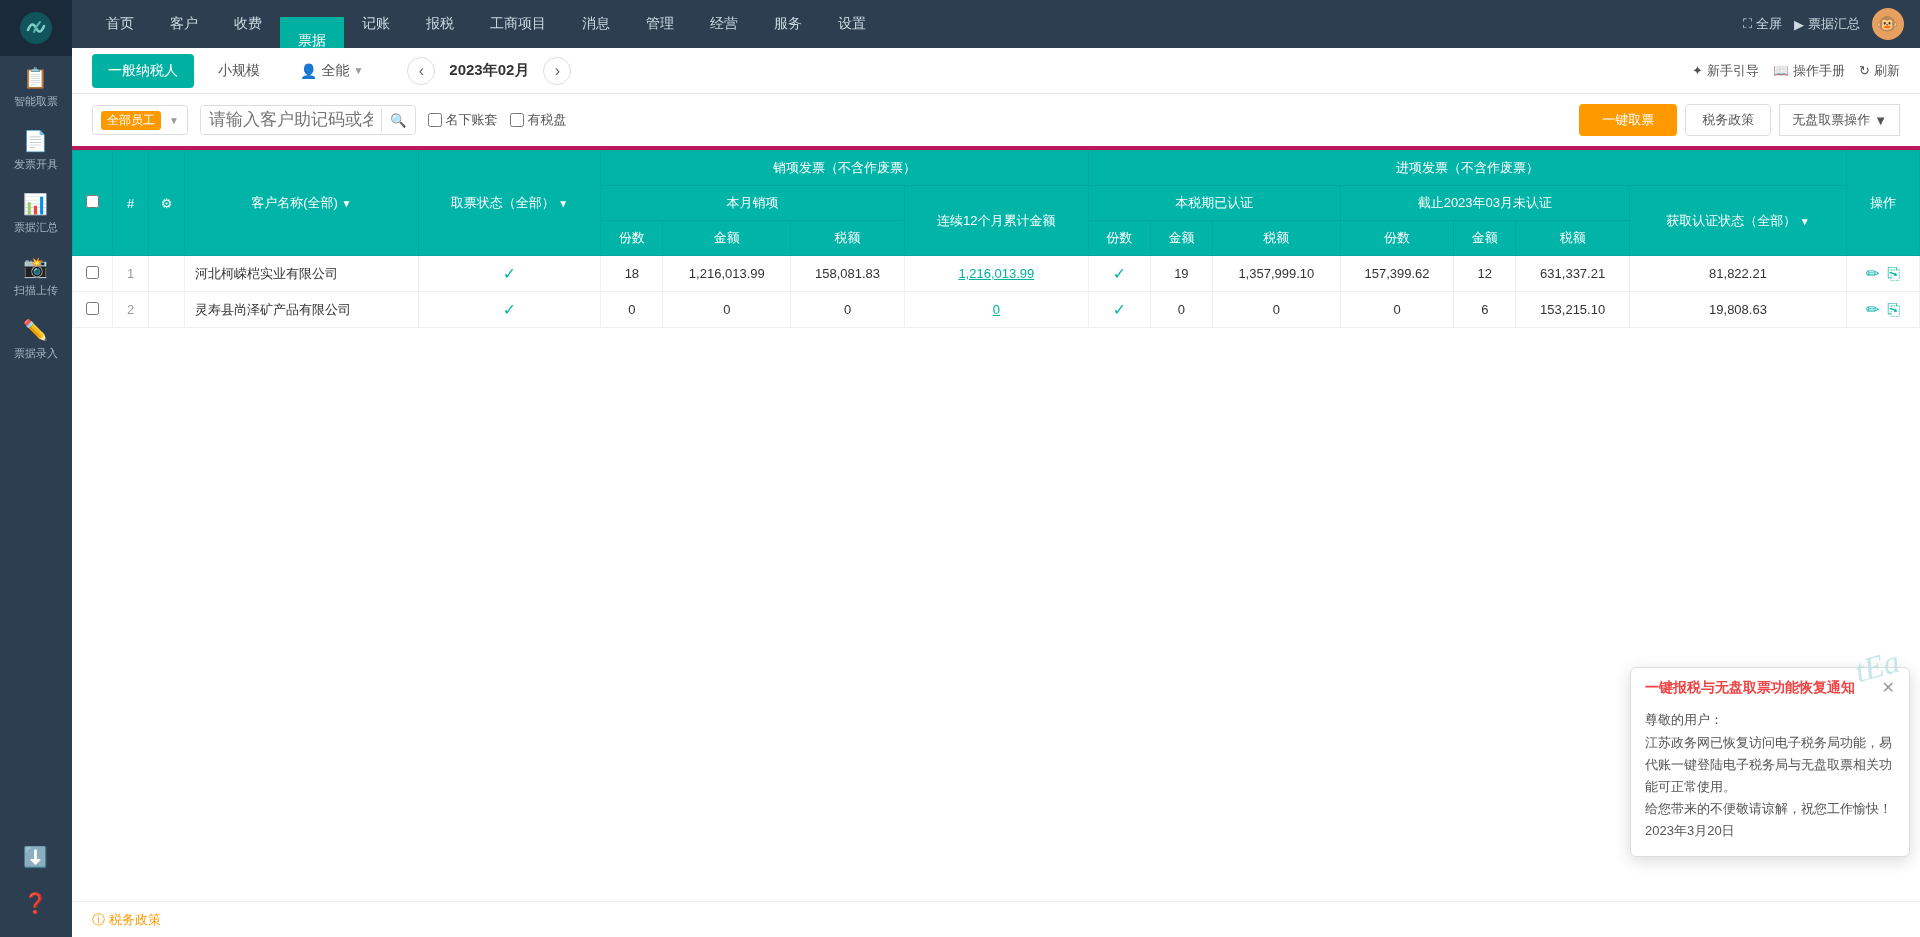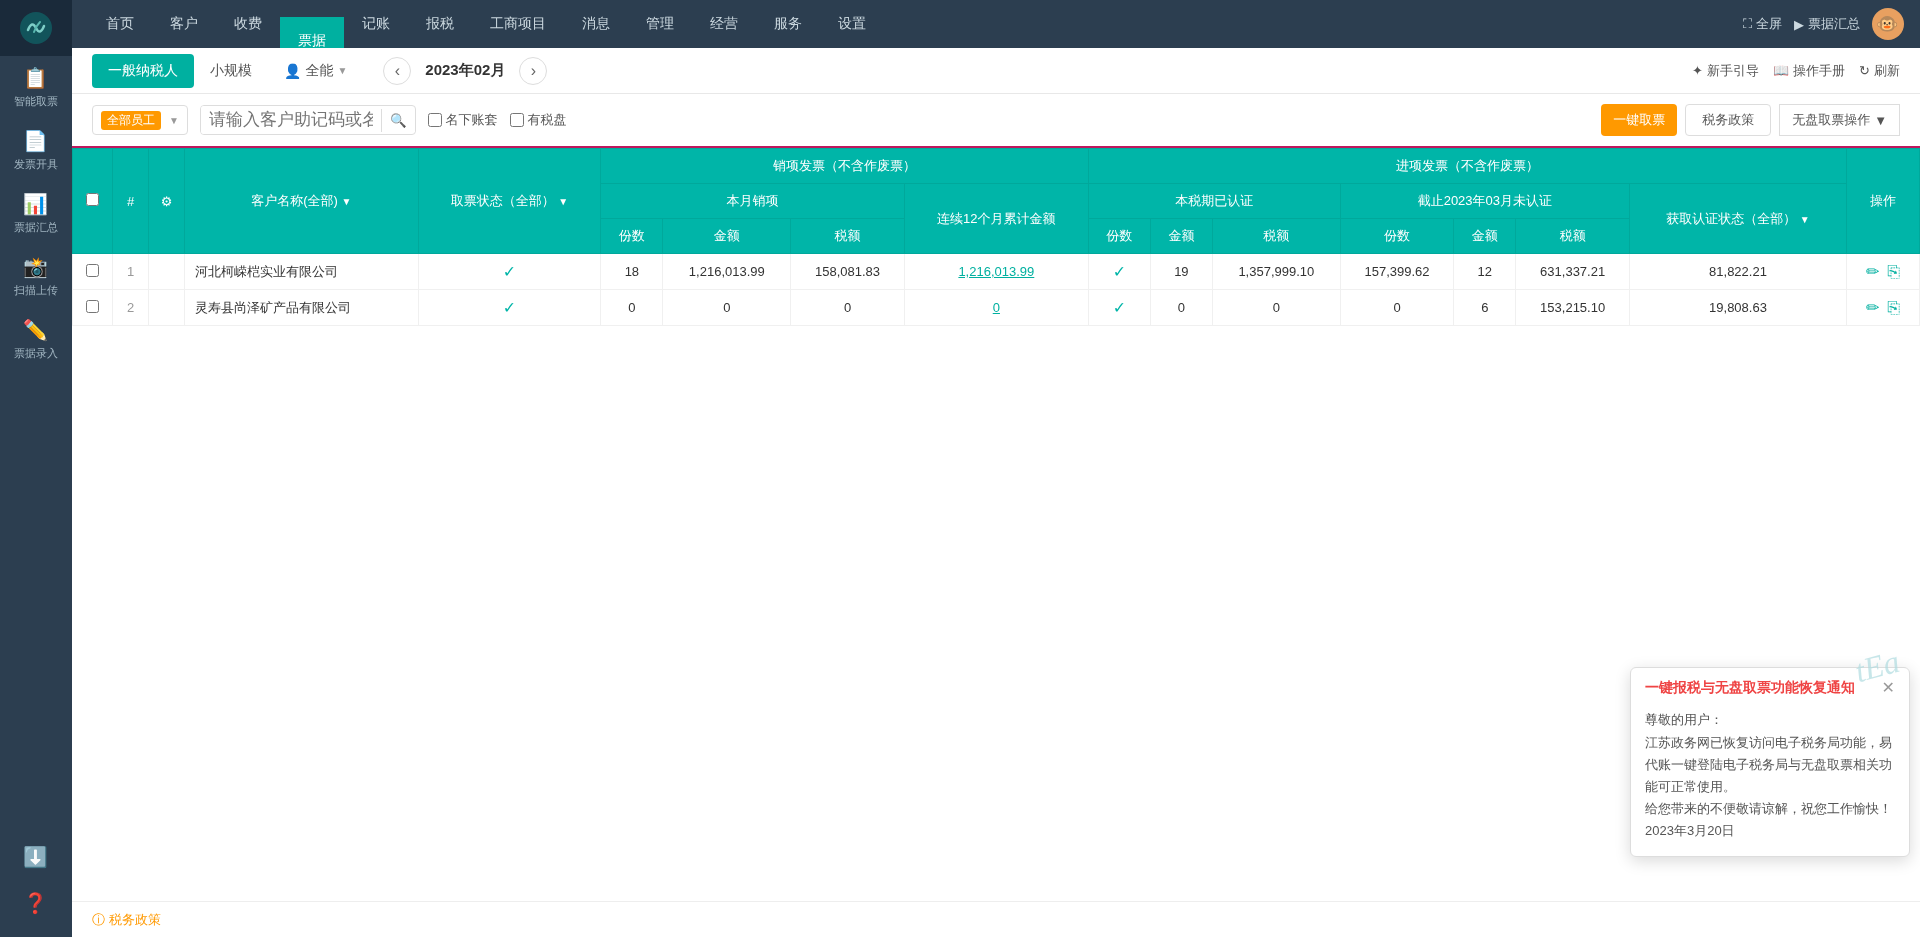--- a/index.html
+++ b/index.html
@@ -26,40 +26,40 @@
     .nav-item.active { color: #fff; background: #00b0a0; margin-top: 34px; }
     .nav-spacer { flex: 1; }
     .nav-right { display: flex; align-items: center; gap: 12px; color: #ccd9e0; font-size: 13px; }
     .nav-right-btn { cursor: pointer; display: flex; align-items: center; gap: 4px; color: #ccd9e0; }
     .avatar { width: 32px; height: 32px; border-radius: 50%; background: #e8a060; display: flex; align-items: center; justify-content: center; font-size: 18px; cursor: pointer; }
 
     
     .content-area { flex: 1; background: #f0f2f5; overflow: hidden; display: flex; flex-direction: column; }
 
     
-    .tab-bar { background: #fff; padding: 0 20px; display: flex; align-items: center; height: 46px; border-bottom: 1px solid #e8e8e8; gap: 0; flex-shrink: 0; }
+    .tab-bar { background: #fff; padding: 0 20px; display: flex; align-items: center; height: 46px; border-bottom: 1px solid #e8e8e8; gap: 8px; flex-shrink: 0; }
     .tab-item { padding: 8px 16px; cursor: pointer; color: #555; border-radius: 4px 4px 0 0; font-size: 14px; display: flex; align-items: center; gap: 6px; white-space: nowrap; }
     .tab-item.active { color: #fff; background: #00b0a0; border-radius: 4px; }
     .tab-nav { display: flex; align-items: center; gap: 2px; margin-left: 20px; }
     .tab-nav-btn { width: 28px; height: 28px; border: 1px solid #ddd; border-radius: 50%; background: #fff; cursor: pointer; display: flex; align-items: center; justify-content: center; color: #666; font-size: 16px; }
     .period-label { font-size: 15px; font-weight: 600; color: #333; padding: 0 12px; }
     .tab-right { margin-left: auto; display: flex; align-items: center; gap: 14px; color: #555; font-size: 13px; }
     .tab-right-item { display: flex; align-items: center; gap: 4px; cursor: pointer; color: #555; }
 
     
-    .filter-bar { background: #fff; padding: 10px 20px; display: flex; align-items: center; gap: 12px; border-bottom: 2px solid #be185d; flex-shrink: 0; }
+    .filter-bar { background: #fff; padding: 10px 20px; display: flex; align-items: center; gap: 12px; border-bottom: 4px solid #be185d; flex-shrink: 0; }
     .filter-select { display: flex; align-items: center; border: 1px solid #ddd; border-radius: 4px; padding: 4px 8px; background: #fff; cursor: pointer; gap: 4px; height: 30px; }
     .filter-select .arrow { color: #999; font-size: 10px; }
     .filter-search { display: flex; align-items: center; border: 1px solid #ddd; border-radius: 4px; overflow: hidden; height: 30px; }
     .filter-search input { border: none; outline: none; padding: 4px 8px; font-size: 17px; width: 180px; }
     .filter-search .search-btn { background: #fff; border: none; border-left: 1px solid #ddd; padding: 4px 8px; cursor: pointer; color: #666; }
     .filter-check { display: flex; align-items: center; gap: 4px; color: #555; cursor: pointer; font-size: 13px; }
     .filter-check input[type=checkbox] { width: 14px; height: 14px; }
     .filter-right { margin-left: auto; display: flex; align-items: center; gap: 8px; }
-    .btn-primary { background: #ff9900; color: #fff; border: none; border-radius: 4px; padding: 6px 12px; cursor: pointer; font-size: 13px; white-space: nowrap; height: 32px; }
+    .btn-primary { background: #ff9900; color: #fff; border: none; border-radius: 4px; padding: 6px 23px; cursor: pointer; font-size: 13px; white-space: nowrap; height: 32px; }
     .btn-default { background: #fff; color: #555; border: 1px solid #ddd; border-radius: 4px; padding: 6px 16px; cursor: pointer; font-size: 13px; white-space: nowrap; height: 32px; }
     .btn-dropdown { display: flex; align-items: center; gap: 4px; background: #fff; color: #555; border: 1px solid #ddd; border-radius: 0; padding: 6px 12px; cursor: pointer; font-size: 13px; height: 32px; }
 
     
     .table-wrap { flex: 1; overflow: auto; background: #fff; margin: 0; }
     table { width: 100%; border-collapse: collapse; font-size: 13px; }
     thead tr { background: #00b5a8; color: #fff; }
     thead th { padding: 8px 10px; text-align: center; border: 1px solid #00a89b; font-weight: 500; white-space: nowrap; vertical-align: middle; }
     tbody tr { border-bottom: 1px solid #f0f0f0; }
     tbody td { padding: 8px 10px; text-align: center; border: 1px solid #f0f0f0; color: #333; vertical-align: middle; }

